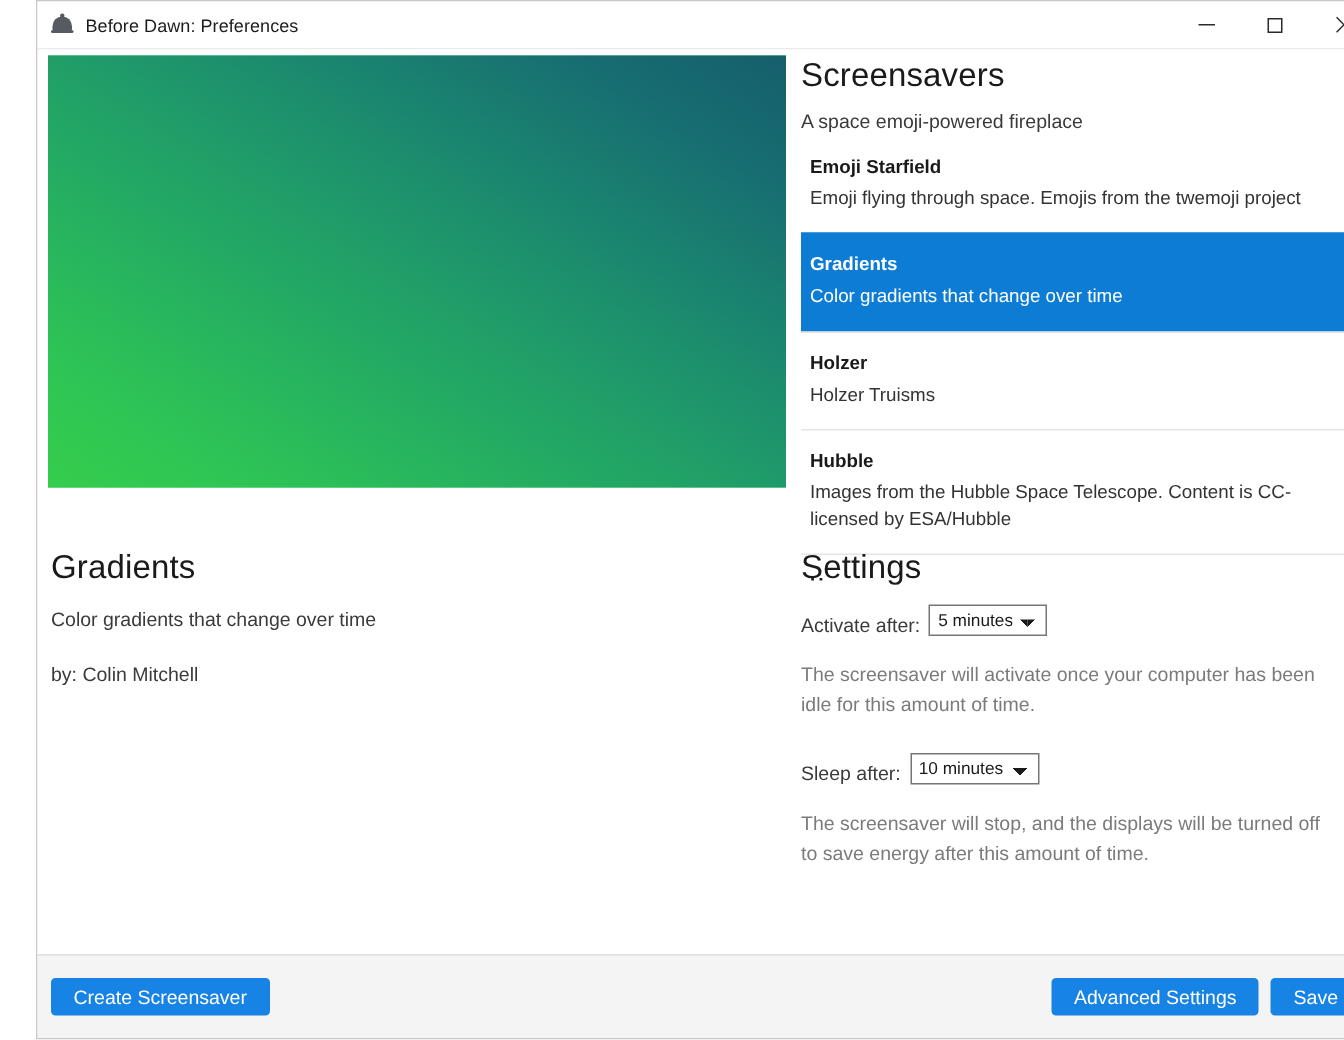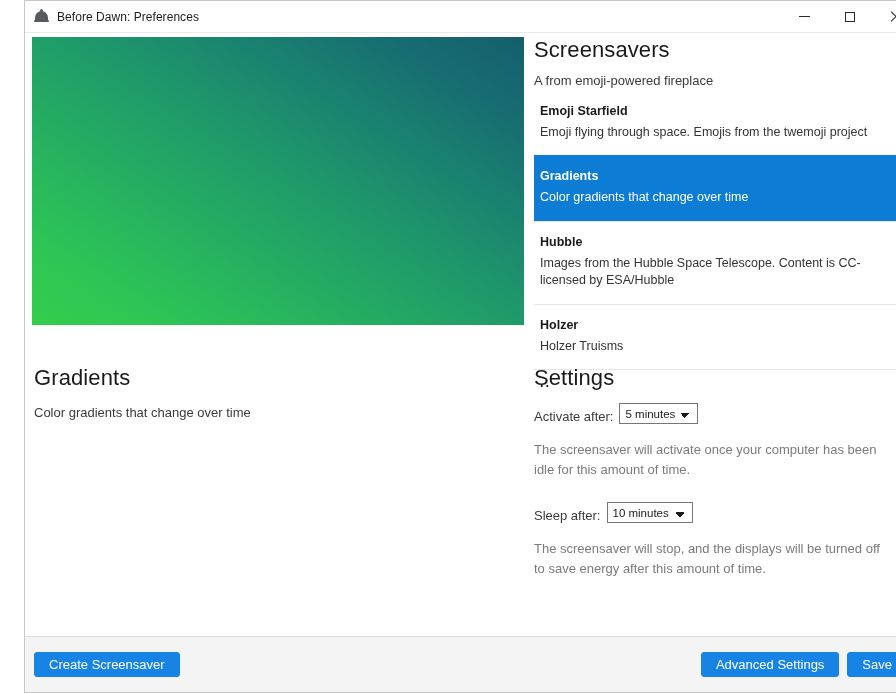--- a/index.html
+++ b/index.html
@@ -377,51 +377,52 @@
   </div>
 
   <div id="content">
 
     <div id="left-pane">
       <div id="preview"></div>
 
       <div id="left-detail">
         <h2 id="detail-title">Gradients</h2>
         <p id="detail-desc">Color gradients that change over time</p>
+        <p id="detail-author">by: Colin Mitchell</p>
       </div>
     </div>
 
     <div id="right-pane">
 
       <div id="ss-header">
         <h2 id="ss-title">Screensavers</h2>
-        <p id="ss-subtitle">A from emoji-powered fireplace</p>
+        <p id="ss-subtitle">A space emoji-powered fireplace</p>
       </div>
 
       <div id="ss-list-wrap">
         <div id="ss-list">
 
           <div class="ss-item">
             <p class="ss-name">Emoji Starfield</p>
             <p class="ss-desc">Emoji flying through space. Emojis from the twemoji project</p>
           </div>
 
           <div class="ss-item selected">
             <p class="ss-name">Gradients</p>
             <p class="ss-desc">Color gradients that change over time</p>
           </div>
 
           <div class="ss-item">
+            <p class="ss-name">Holzer</p>
+            <p class="ss-desc">Holzer Truisms</p>
+          </div>
+
+          <div class="ss-item">
             <p class="ss-name">Hubble</p>
             <p class="ss-desc">Images from the Hubble Space Telescope. Content is CC-licensed by ESA/Hubble</p>
-          </div>
-
-          <div class="ss-item">
-            <p class="ss-name">Holzer</p>
-            <p class="ss-desc">Holzer Truisms</p>
           </div>
 
           <div class="ss-item">
             <p class="ss-name">Hues</p>
             <p class="ss-desc"></p>
           </div>
 
         </div>
       </div>
 

